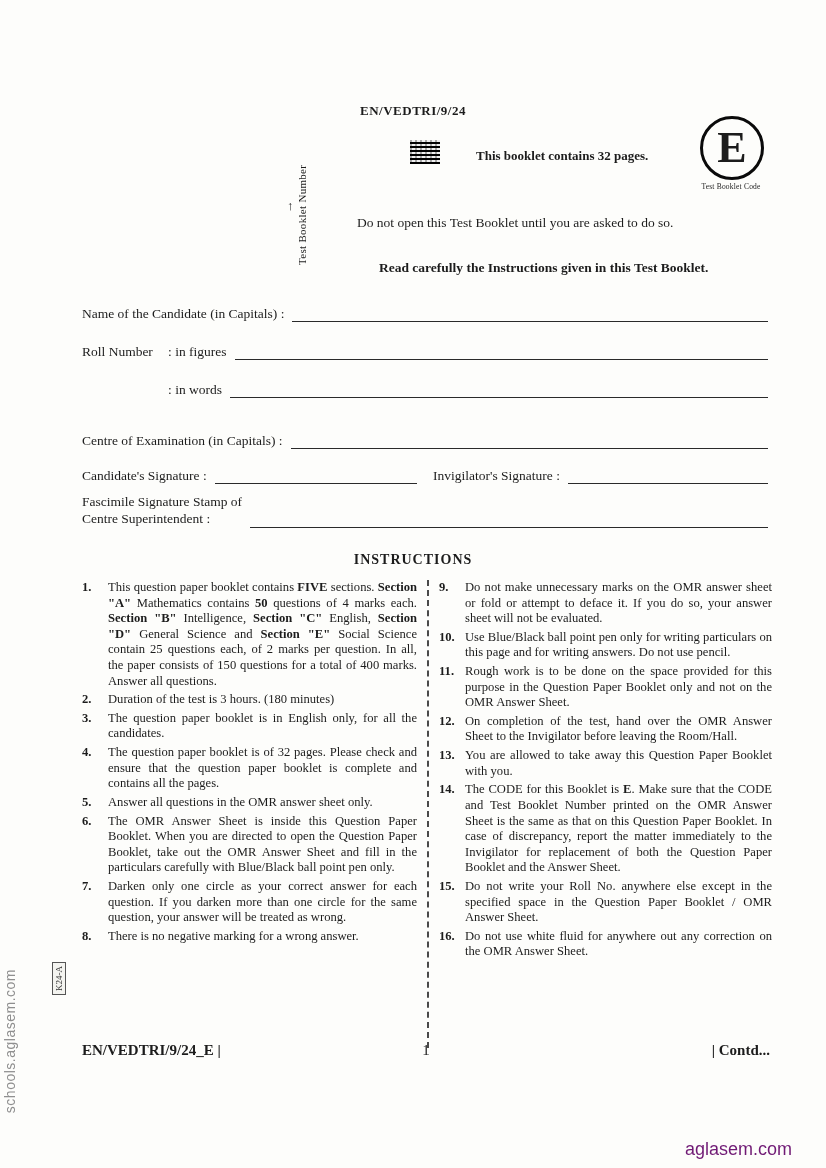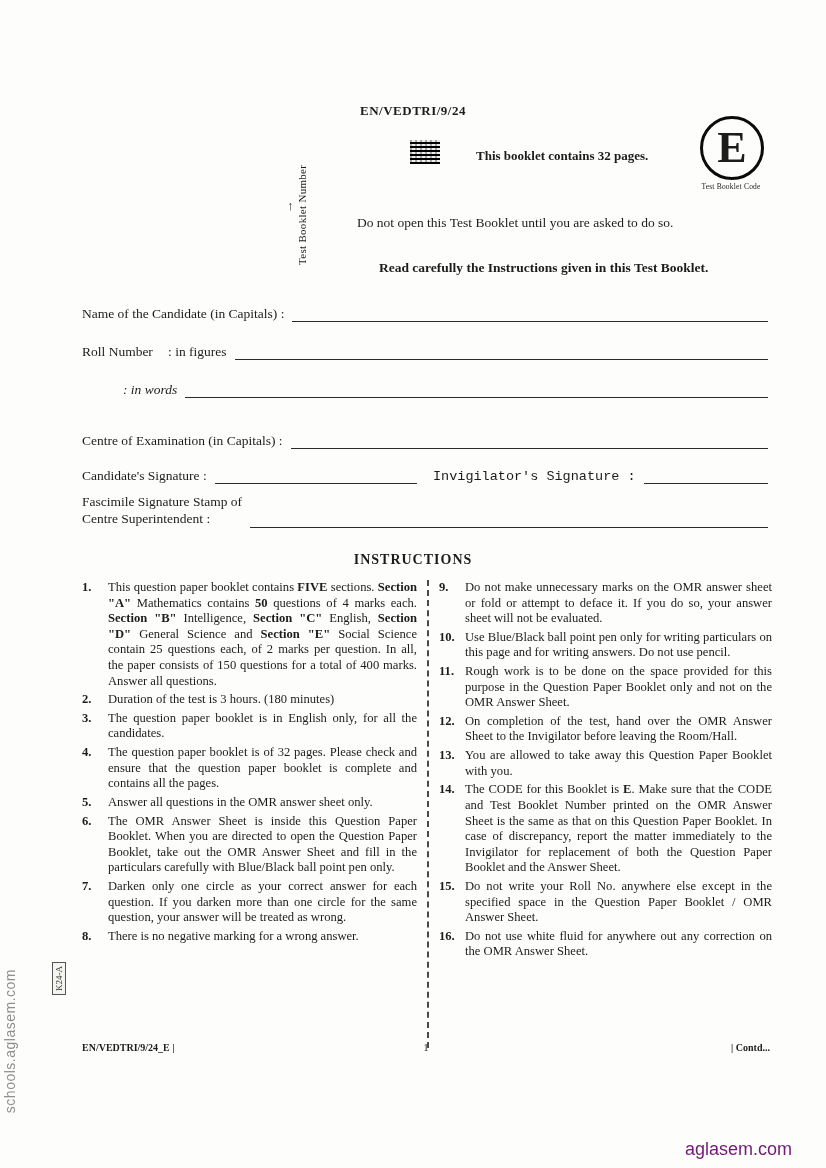--- a/index.html
+++ b/index.html
@@ -64,37 +64,37 @@
   }
   .fill-line{flex:1;border-bottom:1.4px solid #2a2a2a;margin-left:8px;height:1px;}
   .lbl{flex:none;}
   .row-name{top:306px;}
   .row-rollfig{top:344px;}
   .row-rollwords{top:382px;}
   .row-centre{top:433px;}
   .row-sign{top:468px;}
   .row-fax{top:494px;}
   .roll-main{display:inline-block;width:86px;}
-  .indent-roll{margin-left:41px;font-style:italic;}
+  .indent-roll{margin-left:86px;}
   .sign-group{display:flex;align-items:flex-end;width:50%;}
-  .sign-group + .sign-group{margin-left:16px;font-family:Liberation Mono, monospace;}
+  .sign-group + .sign-group{margin-left:16px;}
   .fax-lines{line-height:1.25;}
   
   .inst-title{position:absolute;top:552px;left:0;width:100%;text-align:center;
     font-weight:bold;font-size:14px;letter-spacing:1px;}
   .inst-wrap{position:absolute;top:580px;left:82px;right:54px;bottom:120px;display:flex;}
   .inst-col{width:50%;box-sizing:border-box;}
   .inst-col.left{padding-right:10px;}
   .inst-col.right{border-left:2px dashed #4a4a4a;padding-left:10px;}
   .inst-item{display:flex;font-size:12.6px;line-height:1.24;margin-bottom:3px;}
   .inst-num{flex:none;width:26px;font-weight:bold;}
   .inst-txt{flex:1;text-align:justify;}
   
   .footer{position:absolute;top:1042px;left:82px;right:56px;display:flex;
-    font-size:10px;font-weight:bold;}
+    font-size:15px;font-weight:bold;}
   .footer .f-left{flex:1;text-align:left;}
   .footer .f-center{flex:1;text-align:center;font-weight:normal;}
   .footer .f-right{flex:1;text-align:right;}
 </style>
 </head>
 <body>
 
 <div class="page">
 
   <div class="wm-left">schools.aglasem.com</div>

